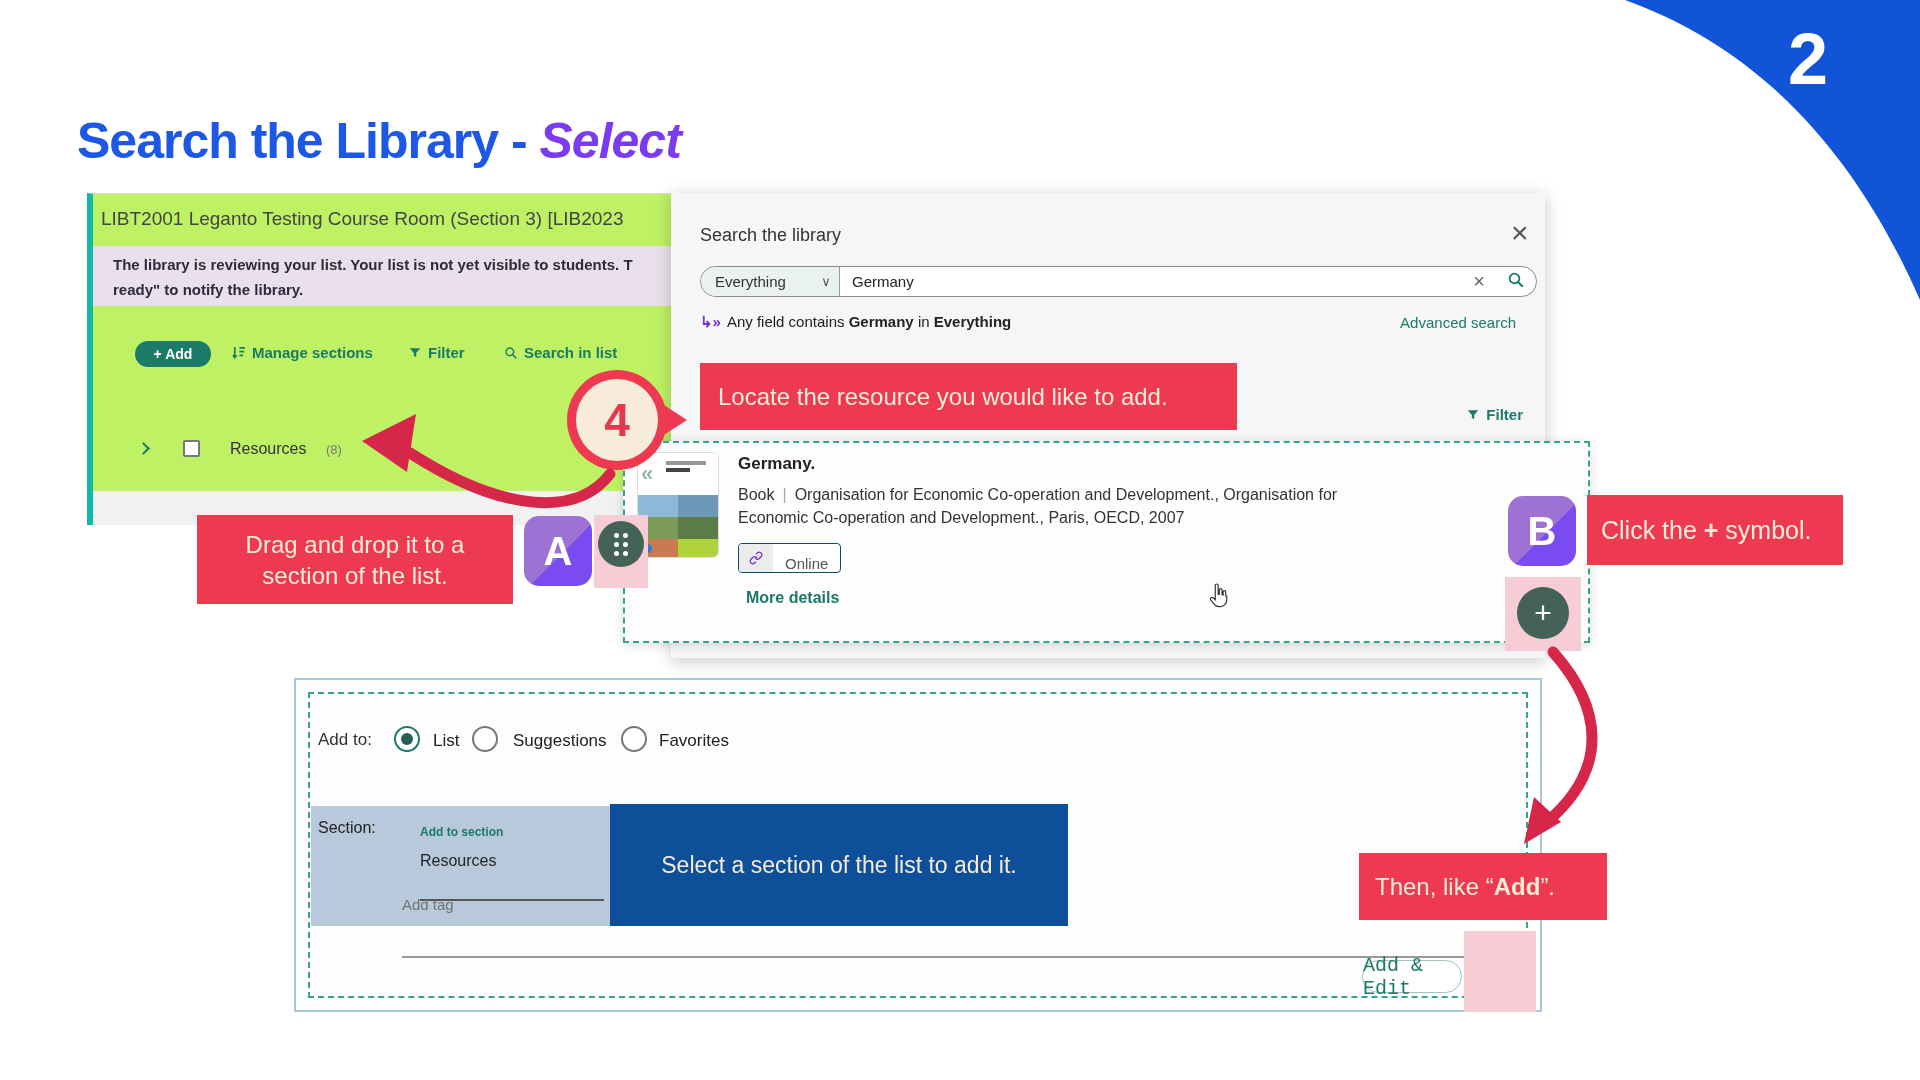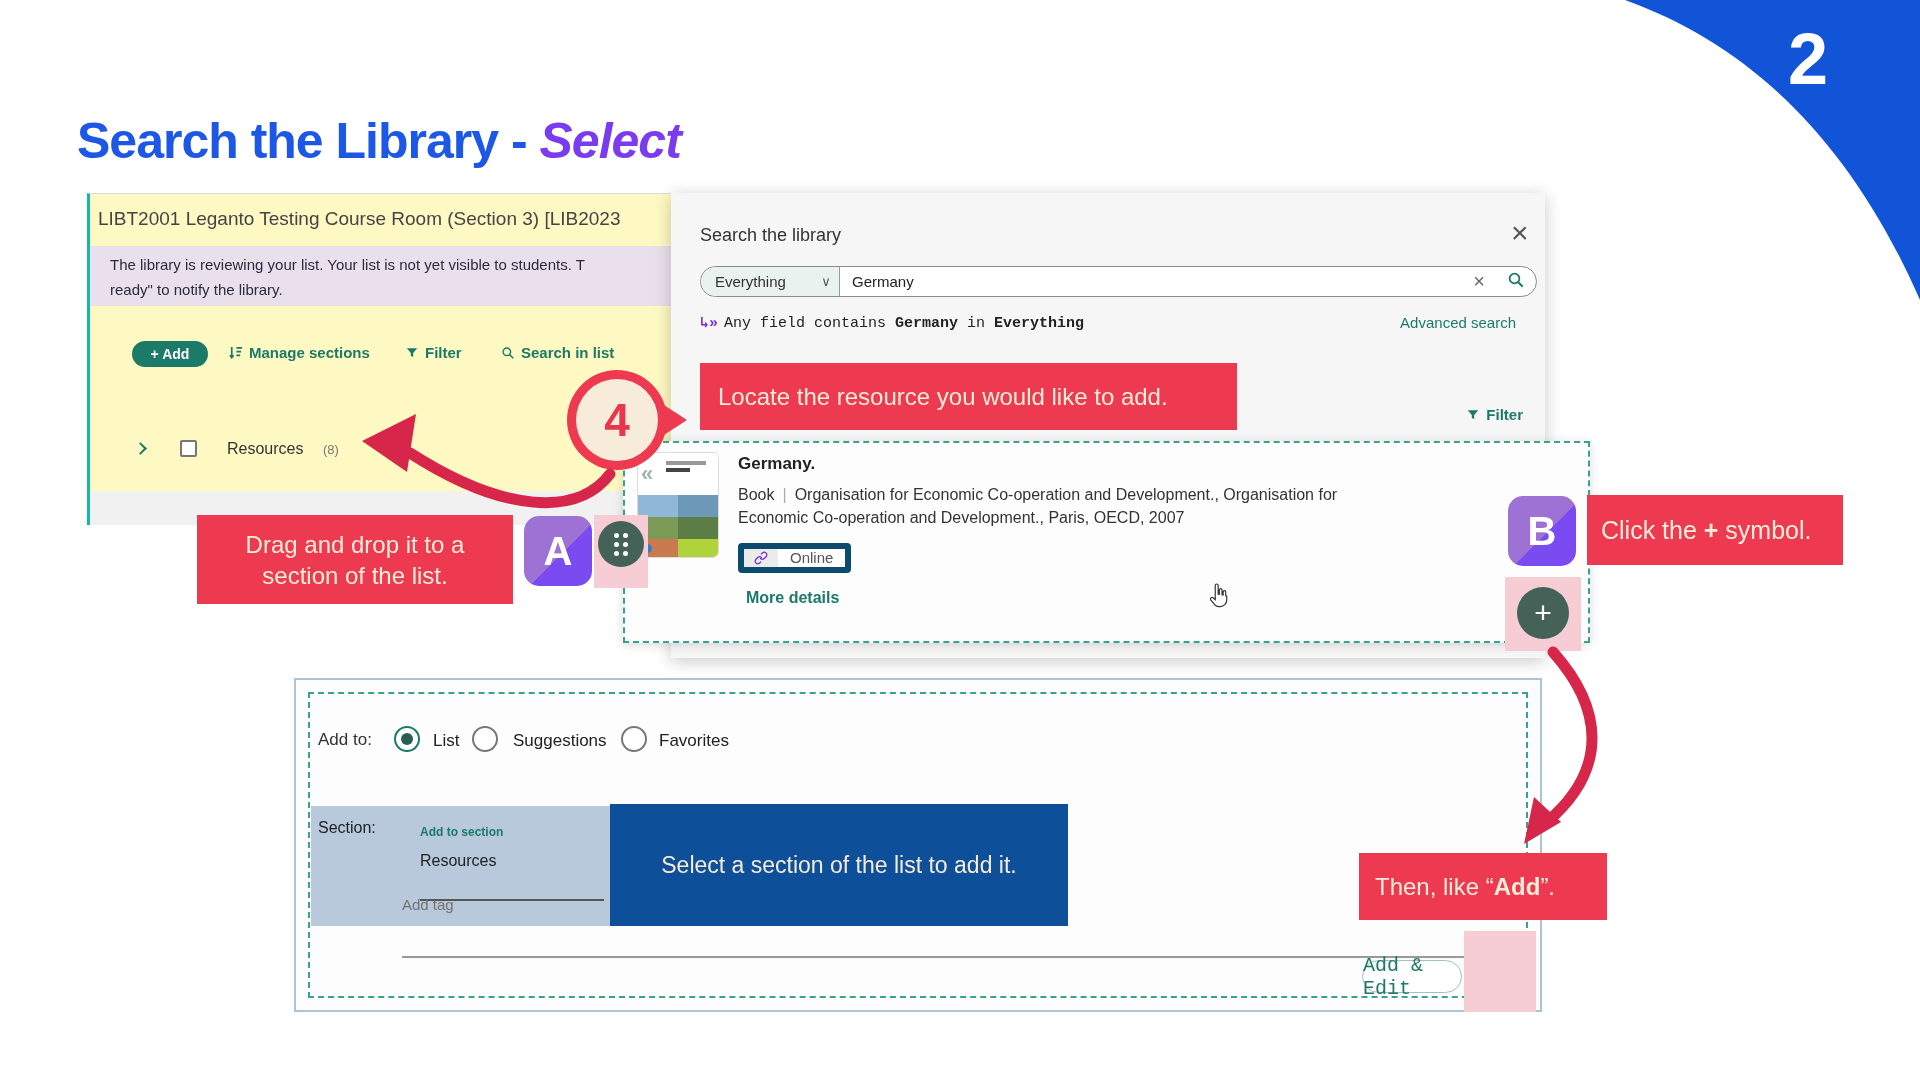--- a/index.html
+++ b/index.html
@@ -8,23 +8,23 @@
   .slide { position:relative; width:1920px; height:1080px; background:#ffffff; overflow:hidden; }
 
   
   .corner-svg { position:absolute; top:0; right:0; z-index:5; }
   .page-num { position:absolute; top:18px; left:1788px; z-index:6; color:#fff; font-size:72px; font-weight:bold; }
   .slide-title { position:absolute; left:77px; top:112px; font-size:50px; font-weight:bold; letter-spacing:-1px; white-space:nowrap; }
   .slide-title .t-main { color:#1d57e5;margin-top:43px; }
   .slide-title .t-accent { color:#7b3cf0; font-style:italic; }
 
   
-  .list-panel { position:absolute; left:87px; top:193px; width:584px; height:332px; background:#fef9c3; border-top:1px solid #ddd; border-left:3px solid #14b8a6; overflow:hidden; z-index:10; }
+  .list-panel { position:absolute; left:87px; top:193px; width:584px; height:332px; background:#bef264; border-top:1px solid #ddd; border-left:6px solid #14b8a6; overflow:hidden; z-index:10; }
   .list-title { position:absolute; left:8px; top:14px; width:900px; font-size:19px; color:#444; white-space:nowrap; }
-  .notice { position:absolute; left:0; top:52px; width:100%; height:60px; background:#e9e0ec; color:#2b2a3e; font-size:15px; font-weight:normal; line-height:25px; padding:6px 0 0 20px; }
+  .notice { position:absolute; left:0; top:52px; width:100%; height:60px; background:#e9e0ec; color:#2b2a3e; font-size:15px; font-weight:bold; line-height:25px; padding:6px 0 0 20px; }
   .toolbar { position:absolute; left:0; top:147px; width:100%; height:26px; }
   .btn-add { position:absolute; left:42px; top:0; width:76px; height:26px; background:#1b7a68; color:#fff; font-size:14px; font-weight:bold; border-radius:13px; text-align:center; line-height:26px; }
   .tb-item { position:absolute; top:3px; color:#1b7a67; font-size:15px; font-weight:bold; white-space:nowrap; }
   .tb-icon { display:inline-block; vertical-align:-2px; margin-right:6px; }
   .sec-row { position:absolute; left:0; width:100%; height:24px; }
   .chev { position:absolute; left:46px; top:4px; width:9px; height:9px; border-right:2.5px solid #1b7a67; border-top:2.5px solid #1b7a67; transform:rotate(45deg); }
   .cbox { position:absolute; left:90px; top:0; width:17px; height:17px; border:2px solid #777; border-radius:2px; background:#fff; }
   .sec-name { position:absolute; left:137px; top:0; font-size:16px; color:#333; }
   .sec-count { position:absolute; top:2px; font-size:13px; color:#777; }
   .list-footer { position:absolute; left:0; bottom:0; width:100%; height:34px; background:#f1f1f1; }
@@ -33,38 +33,38 @@
   .search-panel { position:absolute; left:671px; top:193px; width:874px; height:465px; background:#f6f6f6; box-shadow:0 3px 16px rgba(0,0,0,.22); z-index:20; }
   .sp-title { position:absolute; left:29px; top:32px; font-size:18px; color:#333; }
   .sp-close { position:absolute; left:840px; top:26px; font-size:30px; color:#555; line-height:28px; }
   .search-bar { position:absolute; left:29px; top:73px; width:837px; height:31px; background:#fff; border:1.5px solid #8a8a8a; border-radius:16px; display:flex; align-items:center; overflow:hidden; }
   .scope-seg { height:100%; width:112px; background:#e9f2ee; display:flex; align-items:center; padding-left:14px; font-size:15px; color:#333; border-radius:15px 0 0 15px; }
   .scope-chev { width:26px; text-align:center; color:#555; font-size:13px; background:#e9f2ee; height:100%; line-height:29px; }
   .bar-divider { width:1px; height:100%; background:#999; }
   .query-input { flex:1; border:none; outline:none; background:transparent; font-size:15px; color:#222; padding-left:12px; font-family:"Liberation Sans",sans-serif; }
   .clear-x { width:34px; text-align:center; color:#666; font-size:20px; }
   .mag-btn { width:40px; text-align:center; }
-  .suggest-row { position:absolute; left:29px; top:120px; font-size:15px; color:#222;font-family:Liberation Mono, monospace; }
+  .suggest-row { position:absolute; left:29px; top:120px; font-size:15px; color:#222; }
   .redo-ic { color:#7a2fd0; font-weight:bold; margin-right:6px; }
   .adv-search { position:absolute; right:29px; top:121px; font-size:15px; color:#1b7a67; }
   .sp-filter { position:absolute; right:22px; top:213px; font-size:15px; font-weight:bold; color:#1b7a67; }
 
   
   .result-card { position:absolute; left:623px; top:441px; width:967px; height:202px; background:#fdfdfd; border:2px dashed #35a38d; box-shadow:0 2px 10px rgba(0,0,0,.15); z-index:25; }
   .cover { position:absolute; left:12px; top:9px; width:82px; height:106px; border:1px solid #ddd; border-radius:6px; overflow:hidden; background:#fff; }
   .cover-top { position:relative; height:42px; background:#fff; }
   .cover-top .guill { position:absolute; left:3px; top:8px; color:#9ab5ad; font-size:22px; font-weight:bold; }
   .cover-bar1 { position:absolute; left:28px; top:8px; width:40px; height:4px; background:#999; }
   .cover-bar2 { position:absolute; left:28px; top:15px; width:24px; height:4px; background:#444; }
   .cover-grid { display:grid; grid-template-columns:1fr 1fr; grid-auto-rows:22px; }
   .cov-dot { position:absolute; left:5px; bottom:4px; width:9px; height:9px; border-radius:50%; background:#2f7fd0; }
   .rc-title { position:absolute; left:113px; top:11px; font-size:17px; font-weight:bold; color:#222; }
   .rc-byline { position:absolute; left:113px; top:40px; width:740px; font-size:16px; color:#333; line-height:23px; }
   .rc-divider { color:#aaa; padding:0 8px; }
-  .online-chip { position:absolute; left:113px; top:100px; height:30px; border:6px solid #0c4a6e; border-radius:4px; display:flex; align-items:flex-start; overflow:hidden; background:#fff; }
+  .online-chip { position:absolute; left:113px; top:100px; height:30px; border:1px solid #0c4a6e; border-radius:4px; display:flex; align-items:flex-end; overflow:hidden; background:#fff; }
   .chip-ic { width:34px; height:100%; background:#ececec; display:flex; align-items:center; justify-content:center; }
   .chip-label { padding:0 12px; font-size:15px; color:#555; }
   .more-details { position:absolute; left:121px; top:146px; font-size:16px; font-weight:bold; color:#1b7a67; }
   .cursor-hand { position:absolute; left:582px; top:140px; }
 
   
   .red-banner { position:absolute; background:#ee3a50; color:#f8edda; display:flex; align-items:center; z-index:40; }
   .banner-locate { left:700px; top:363px; width:537px; height:67px; font-size:24px; padding-left:18px; }
   .banner-drag { left:197px; top:515px; width:316px; height:89px; font-size:24px; text-align:center; line-height:31px; justify-content:center; }
   .banner-click { left:1587px; top:495px; width:256px; height:70px; font-size:25px; padding-left:14px; }

